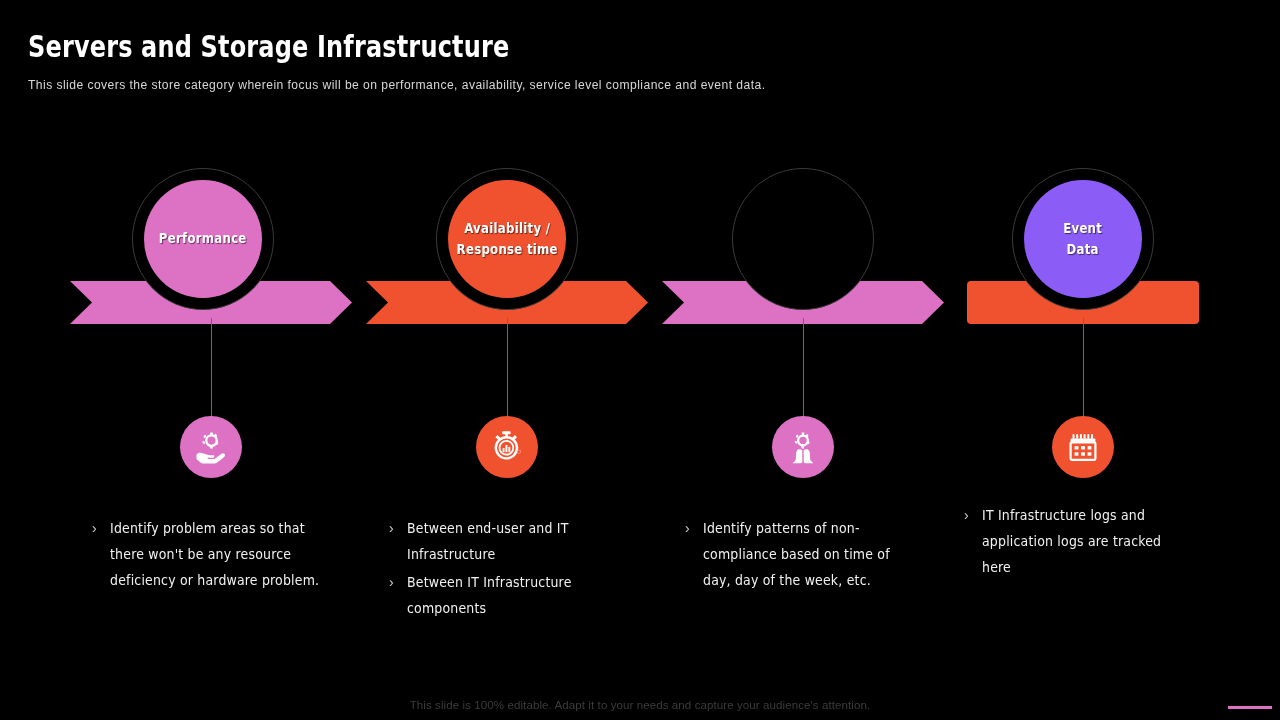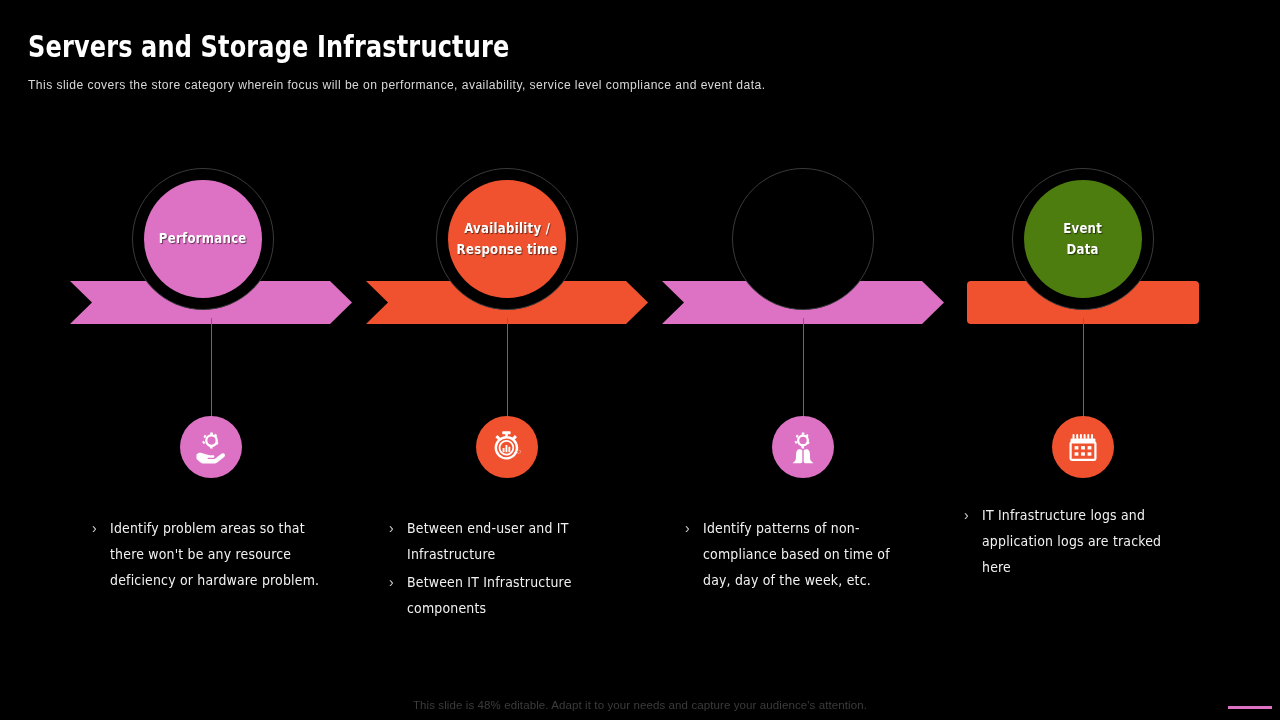--- a/index.html
+++ b/index.html
@@ -135,21 +135,21 @@
   </div>
 
   <div class="node" style="left:732px; top:168px; width:142px; height:142px;">
     <div class="ring-outer"></div>
     <div class="ring-black"></div>
   </div>
 
   <div class="node" style="left:1012px; top:168px; width:142px; height:142px;">
     <div class="ring-outer"></div>
     <div class="ring-black"></div>
-    <div class="disc" style="background:#4d7c0f;">
+    <div class="disc" style="background:#8b5cf6;">
       <span class="disc-label">Event
 Data</span>
     </div>
   </div>
 
   <div class="connector" style="left:211px;"></div>
   <div class="connector" style="left:507px;"></div>
   <div class="connector" style="left:803px;"></div>
   <div class="connector" style="left:1083px;"></div>
 
@@ -240,16 +240,16 @@
     </div>
   </div>
 
   <div class="bullets" style="left:964px; top:502px; width:215px;">
     <div class="bullet">
       <span class="bullet-mark">›</span>
       <span class="bullet-text">IT Infrastructure logs and application logs are tracked here</span>
     </div>
   </div>
 
-  <div class="footer-note">This slide is 48% editable. Adapt it to your needs and capture your audience's attention.</div>
+  <div class="footer-note">This slide is 100% editable. Adapt it to your needs and capture your audience's attention.</div>
   <div class="footer-mark" style="background:#dd72c4;"></div>
 
 </div>
 
 </body></html>

